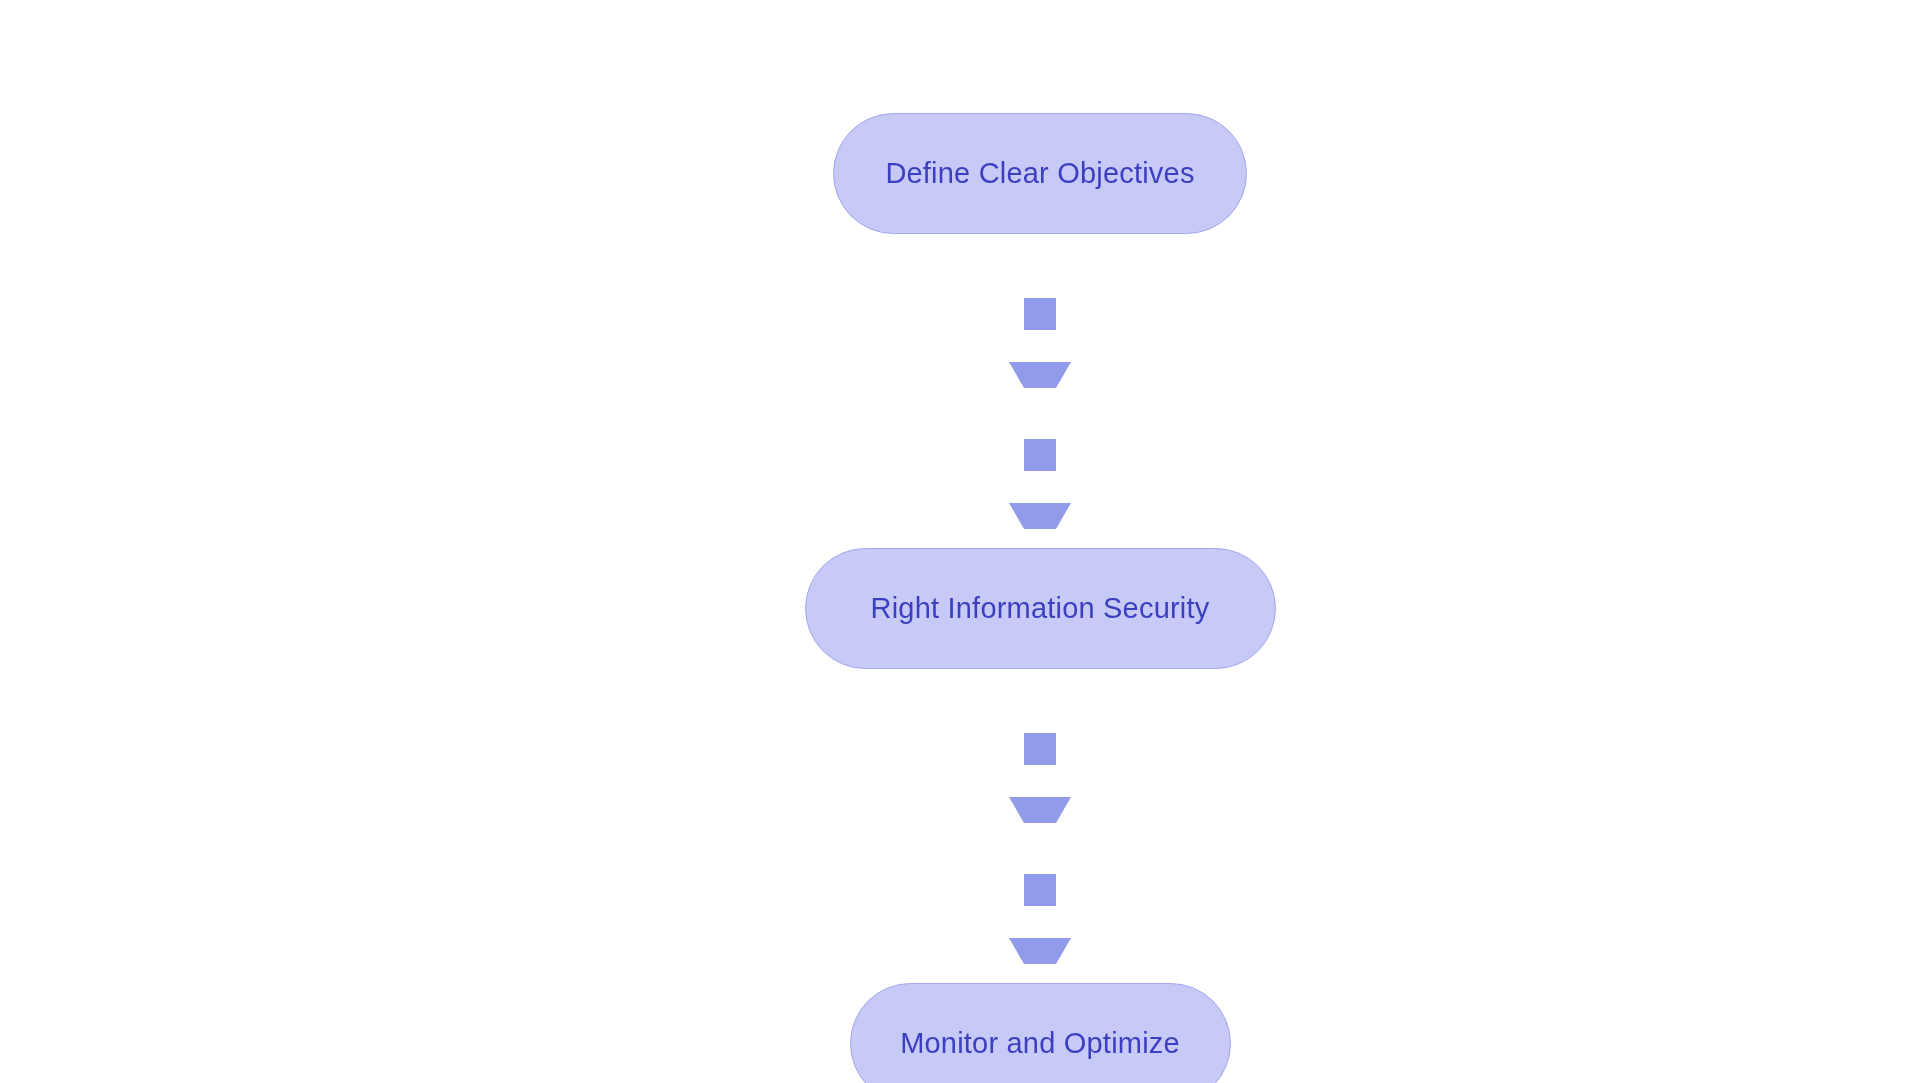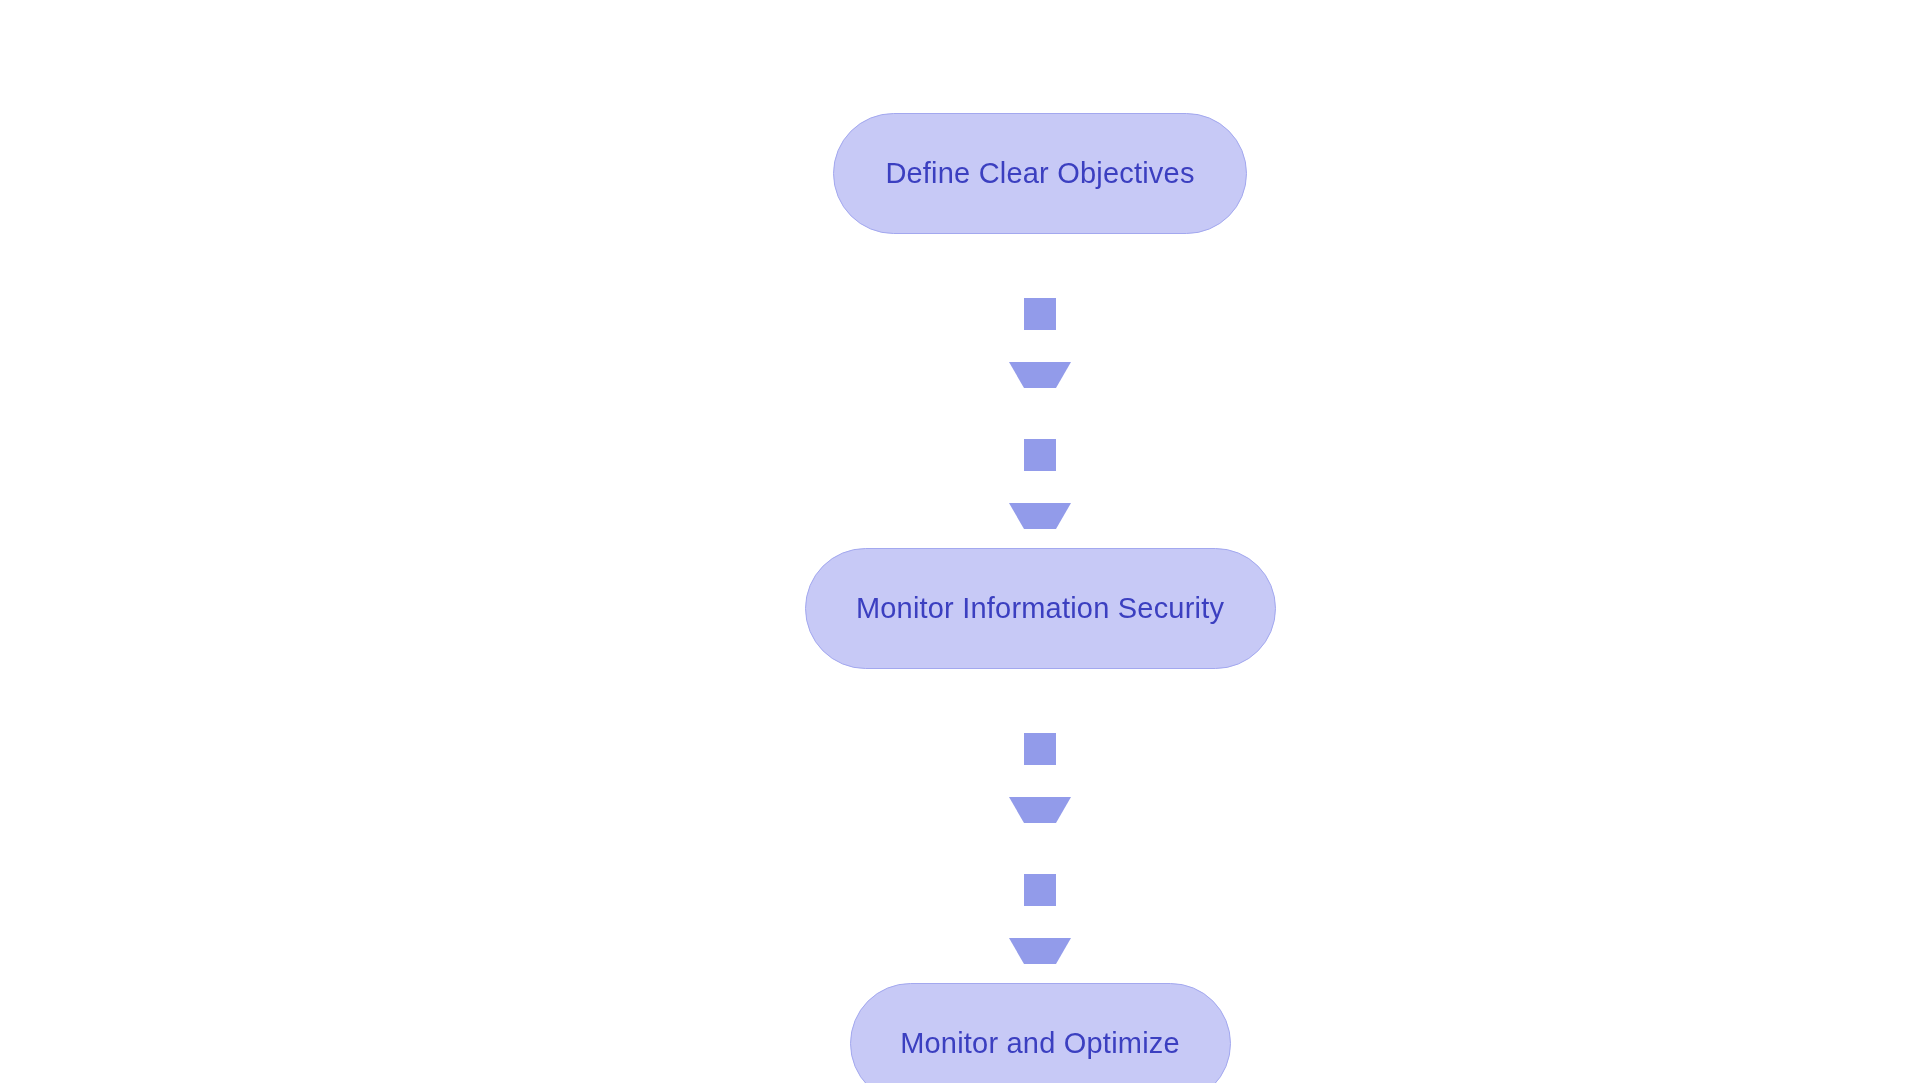--- a/index.html
+++ b/index.html
@@ -80,21 +80,21 @@
     <div class="arrow-head"></div>
   </div>
 
 
   <div class="flow-arrow">
     <div class="arrow-shaft"></div>
     <div class="arrow-head"></div>
   </div>
 
   <div class="flow-node w-3">
-    <span class="node-label">Monitor Information Security</span>
+    <span class="node-label">Right Information Security</span>
   </div>
 
   <div class="flow-arrow">
     <div class="arrow-shaft"></div>
     <div class="arrow-head"></div>
   </div>
 
 
   <div class="flow-arrow">
     <div class="arrow-shaft"></div>

